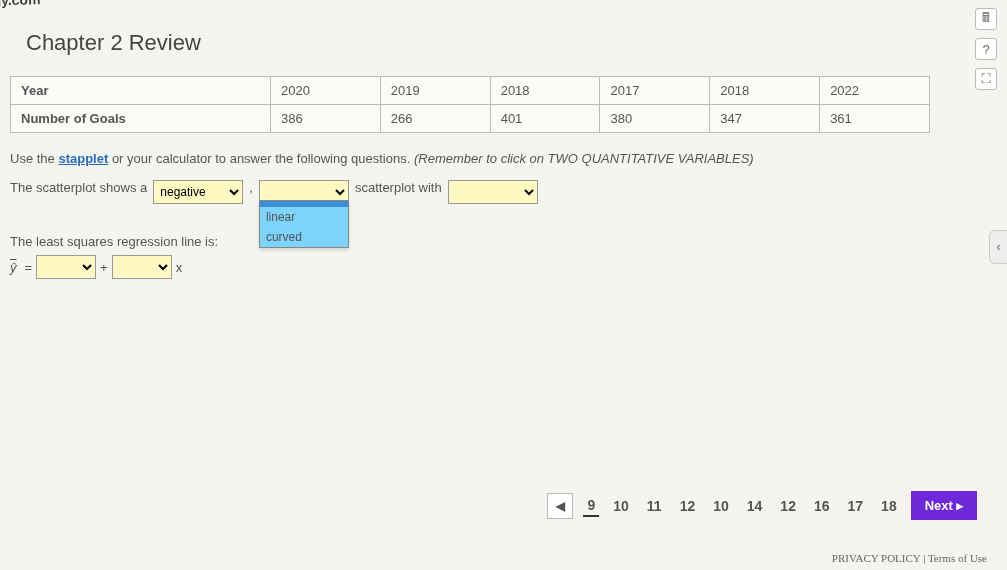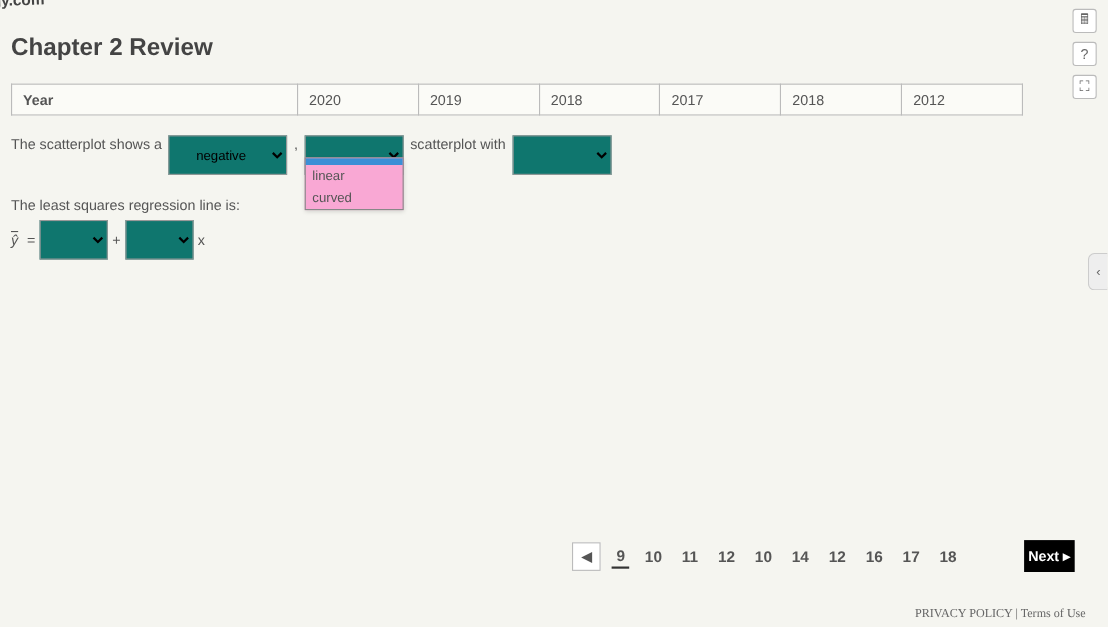--- a/index.html
+++ b/index.html
@@ -17,23 +17,23 @@
     position: absolute;
     top: -8px; left: -20px;
     font-size: 14px; color:#444; font-weight: bold;
     transform: rotate(-2deg);
   }
   .main {
     padding: 20px 30px 10px 10px;
   }
   h1.page-title {
     font-size: 22px;
-    font-weight: bold;
+    font-weight: normal;
     color: #444;
-    margin: 10px 0 20px 0;
+    margin: 10px 0 20px 16px;
   }
   .prompt { margin: 8px 0 12px 0; color:#555; }
   table.data {
     border-collapse: collapse;
     width: 920px;
     margin-bottom: 18px;
     padding-left: 16px;
   }
   table.data td {
     border: 1px solid #bbb;
@@ -42,39 +42,39 @@
     color: #555;
     background:#fbfbf7;
   }
   table.data td.label { font-weight: bold; width: 260px; }
   .instr { margin: 8px 0 14px 0; }
   .instr a { color: #2a6cbf; text-decoration: underline; font-weight: bold; }
   .instr em { font-style: italic; }
   .line { margin: 10px 0; display:flex; align-items:flex-start; gap:6px; position:relative;}
   select.drop {
     border: 1px solid #999;
-    background: #0f766e;
+    background: #fef9c3;
     font-size: 12px;
-    padding: 1px 20px;
+    padding: 1px 2px;
     min-width: 90px;
-    height: 36px;
+    height: 24px;
   }
   select.drop.small { min-width: 60px; }
   .dropdown-open {
     position: absolute;
     border: 1px solid #888;
-    background: #f9a8d4;
+    background: #7dd3fc;
     font-size: 12px;
     min-width: 90px;
     z-index: 10;
     box-shadow: 0 2px 4px rgba(0,0,0,0.15);
   }
   .dropdown-open .opt { padding: 3px 6px; cursor: default; }
   .dropdown-open .opt.selected { background: #3b8fd6; color:#fff; }
-  .regline { margin-top: 20px; }
+  .regline { margin-top: 30px; }
   .yhat { font-style: italic; text-decoration: overline; display:inline-block; margin-right:4px;}
   .eq { display:flex; align-items:center; gap:4px; margin-top:6px;}
   .right-tools {
     position: absolute;
     top: 8px; right: 10px;
     display:flex; flex-direction:column; gap:8px;
     align-items:center;
   }
   .tool-icon {
     width: 22px; height: 22px;
@@ -96,23 +96,23 @@
     display:flex; align-items:center; gap:10px;
     font-size:14px; color:#555; font-weight:bold;
   }
   .pager .pg { padding: 2px 4px; cursor:pointer; }
   .pager .pg.current { border-bottom: 2px solid #333; }
   .pager .prev-btn {
     width:26px; height:26px; border:1px solid #bbb; background:#fff;
     display:flex; align-items:center; justify-content:center; font-size:12px;
   }
   .next-btn {
-    background:#000000; color:#fff; border:none;
-    padding: 7px 4px; font-size:13px; font-weight:bold;
-    display:flex; align-items:center; gap:4px;margin-left:47px;
+    background:#6d28d9; color:#fff; border:none;
+    padding: 7px 14px; font-size:13px; font-weight:bold;
+    display:flex; align-items:center; gap:4px;
   }
   .footer {
     position:absolute; bottom:6px; right:20px;
     font-size:11px; color:#666;font-family:Liberation Serif, serif;
   }
   .footer a { color:#666; text-decoration:none; }
 </style>
 </head>
 <body>
 
@@ -133,25 +133,37 @@
 
   <table class="data">
     <tbody>
         <tr>
       <td class="label">Year</td>
       <td>2020</td>
       <td>2019</td>
       <td>2018</td>
       <td>2017</td>
       <td>2018</td>
-      <td>2012</td>
+      <td>2022</td>
+    </tr>
+    <tr>
+      <td class="label">Number of Goals</td>
+      <td>386</td>
+      <td>266</td>
+      <td>401</td>
+      <td>380</td>
+      <td>347</td>
+      <td>361</td>
     </tr>
   </tbody>
     </table>
 
+  <p class="instr">
+    <span>Use the </span><a href="#">stapplet</a><span> or your calculator to answer the following questions. </span><em>(Remember to click on TWO QUANTITATIVE VARIABLES)</em>
+  </p>
 
   <div class="line">
     <span>The scatterplot shows a</span>
     <select class="drop">
       <option>negative</option>
     </select>
     <span>,</span>
 
     <span style="position:relative; display:inline-block;">
       <select class="drop">

